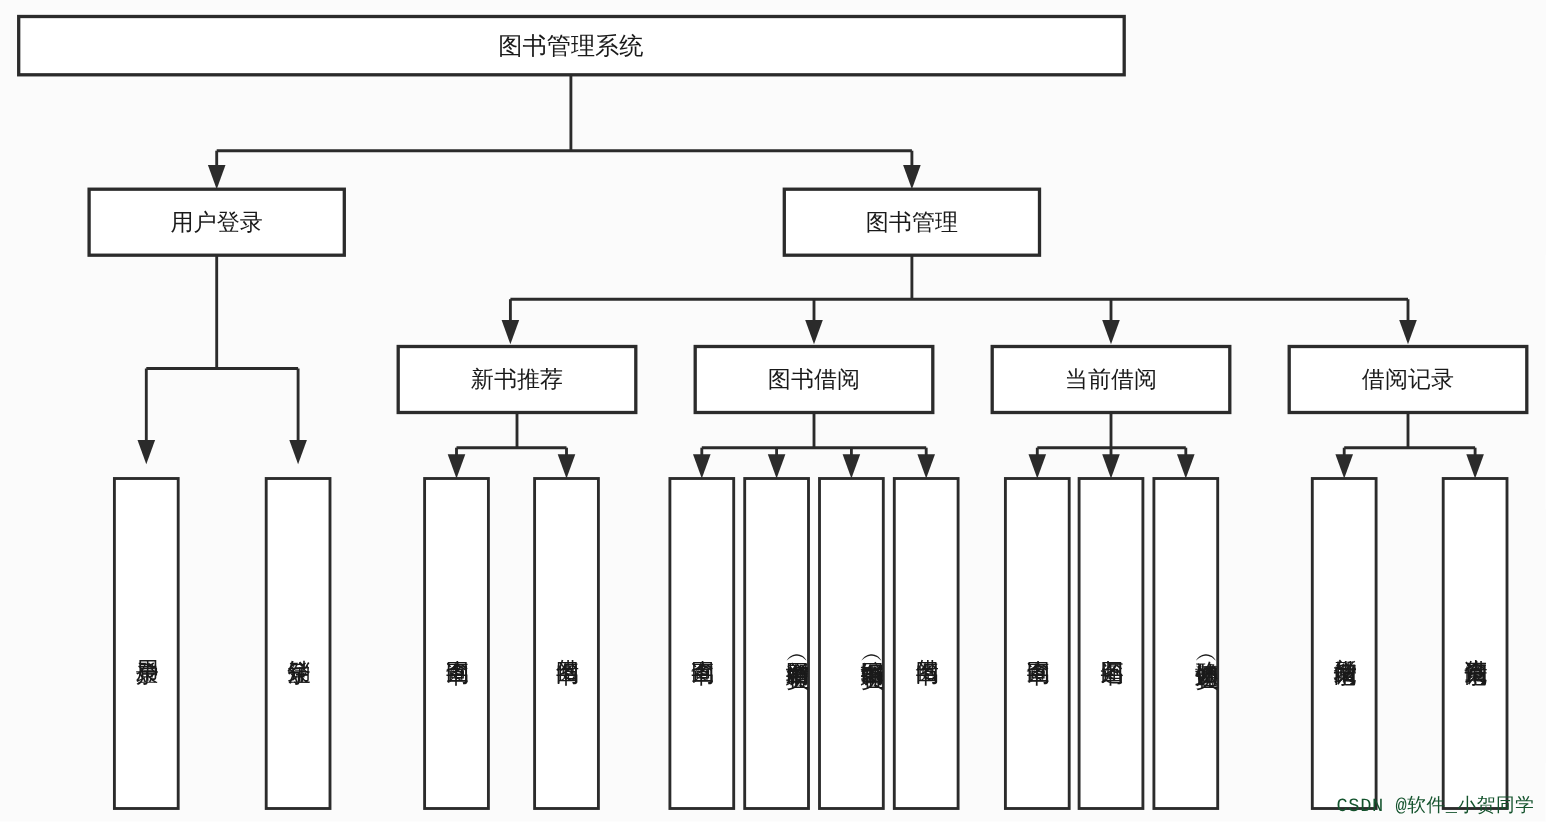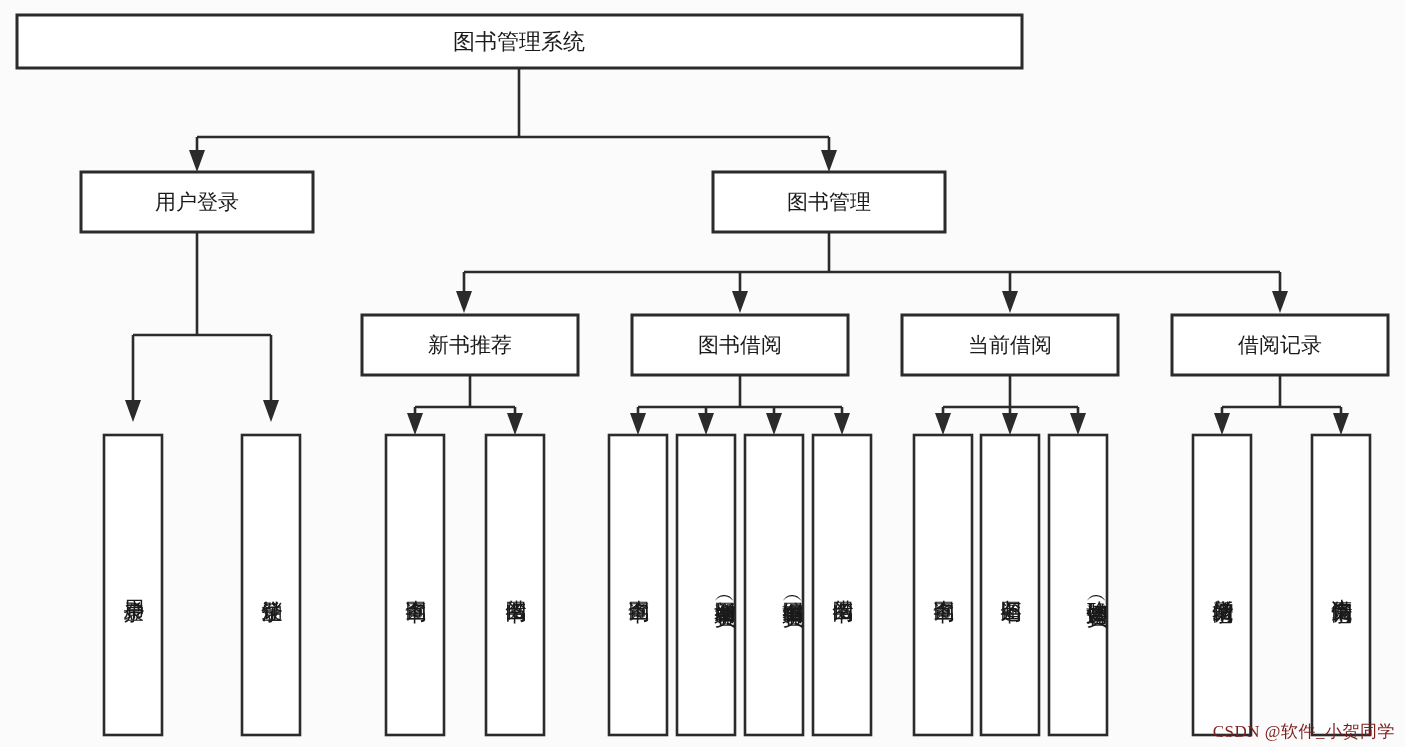--- a/index.html
+++ b/index.html
@@ -71,23 +71,23 @@
     color: #1a1a1a;
     letter-spacing: 1px;
     white-space: nowrap;
     pointer-events: none;
     text-align: center;
   }
   .watermark {
     position: absolute;
     right: 10px;
     bottom: 4px;
-    font-family: Liberation Serif, serif;
+    font-family: Liberation Mono, monospace;
     font-size: 17px;
-    color: #7f1d1d;
+    color: #14532d;
     letter-spacing: 0.5px;
     user-select: none;
   }
 </style>
 </head>
 <body>
 
 <div id="diagram-root">
 
   <svg class="diagram-svg" viewBox="0 0 1405 747">

